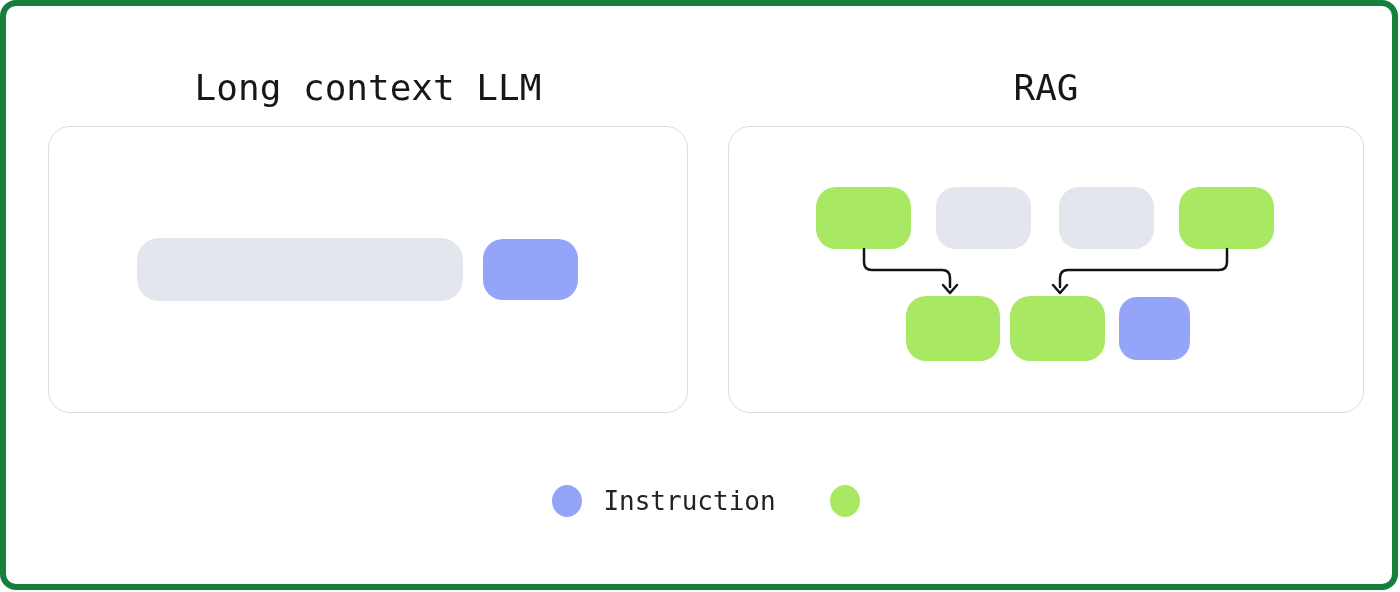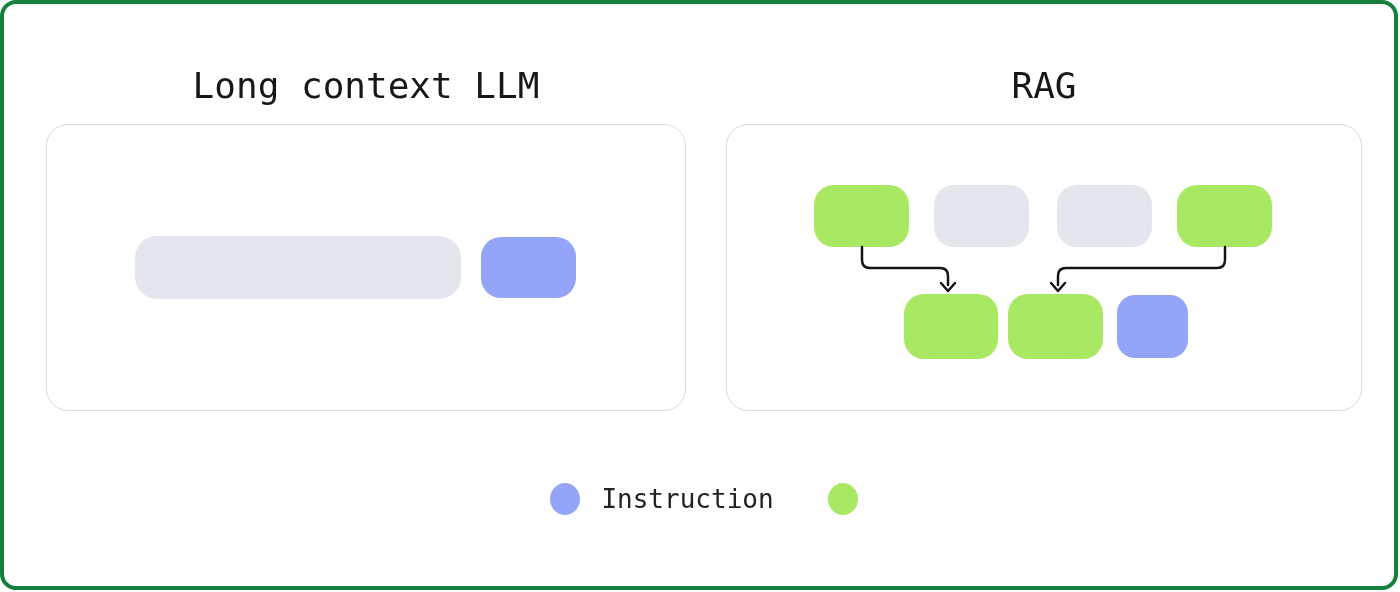--- a/index.html
+++ b/index.html
@@ -1,19 +1,19 @@
 <!DOCTYPE html>
 <html style="--instruction: #94a4f8; --context: #e3e6ec; --relevant: #a9e863; --panel-border: #d9dbe0; --arrow: #141414; --text: #171717;"><head>
 <meta charset="utf-8">
 <style>
   html,body{margin:0;padding:0;background:#ffffff;}
   body{width:1400px;height:592px;font-family:"DejaVu Sans Mono","Liberation Mono",monospace;}
   .card{
     position:relative;width:1398px;height:590px;box-sizing:border-box;
-    background:#ffffff;border:4px solid #15803d;border-radius:16px;
+    background:#ffffff;border:6px solid #15803d;border-radius:16px;
     box-shadow:0 1px 3px rgba(0,0,0,0.05);overflow:hidden;
   }
   .panel-title{
     position:absolute;top:60px;height:44px;line-height:44px;
     text-align:center;font-size:36px;font-weight:500;color:var(--text);
     letter-spacing:0;
   }
   #title-long{left:42px;width:640px;}
   #title-rag{left:722px;width:636px;text-align:center;}
   .panel{

